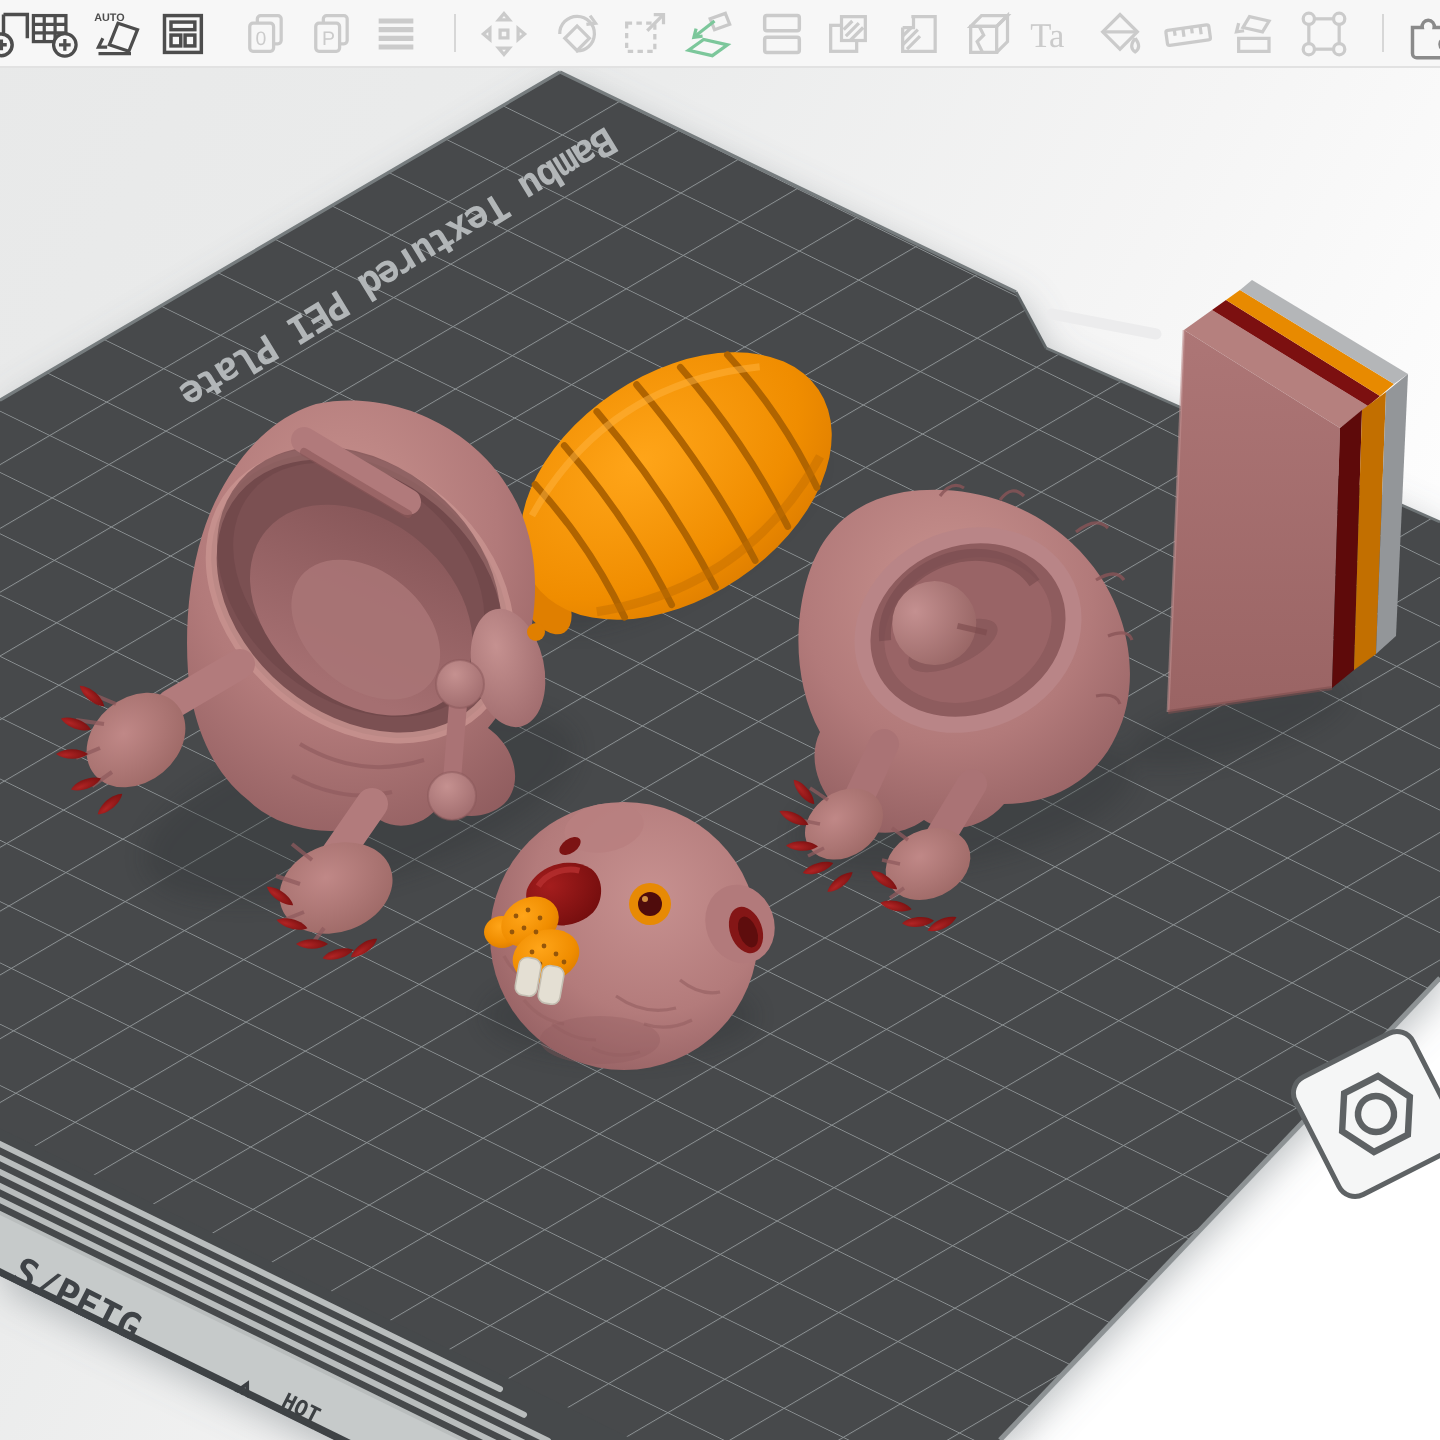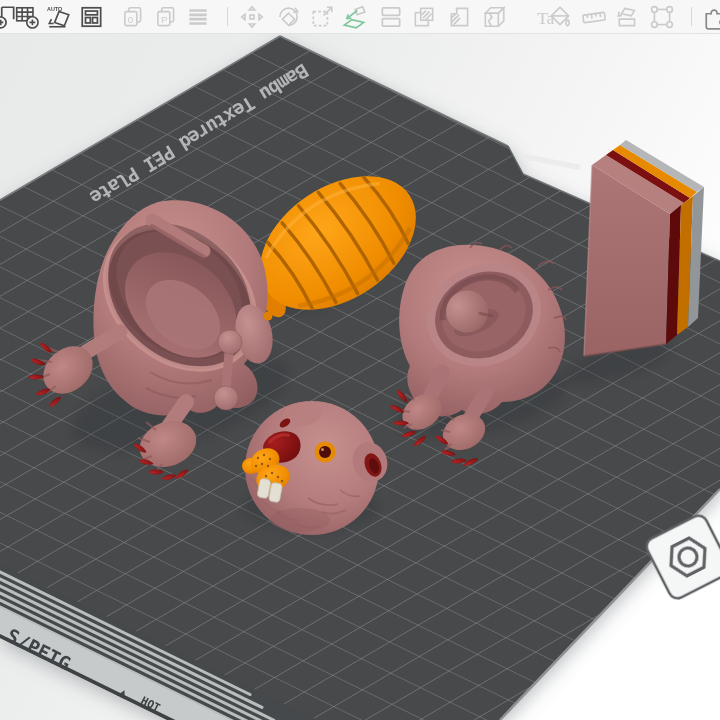--- a/index.html
+++ b/index.html
@@ -379,21 +379,21 @@
         </svg>
   </button>
   <button class="tb off" style="left:481px">
     <svg viewBox="0 0 24 24" fill="none" stroke="currentColor" stroke-width="1.5">
       <path d="M4,8.5 L9,3.5 L21,3.5 L16,8.5 Z"></path>
           <path d="M4,8.5 H16 V20.5 H4 Z"></path>
           <path d="M16,8.5 L21,3.5 V15.5 L16,20.5"></path>
       <path d="M8,8.5 L10,12.5 L7,15.5 L9.5,20.5"></path>
         </svg>
   </button>
-  <button class="tb off" style="left:535px">
+  <button class="tb off" style="left:513px">
     <svg viewBox="0 0 24 24">
       <text x="2" y="18" font-size="16" fill="currentColor" font-family="Liberation Serif,serif">Ta</text>
         </svg>
   </button>
   <button class="tb off" style="left:547px">
     <svg viewBox="0 0 24 24" fill="none" stroke="currentColor" stroke-width="1.5">
       <path d="M4,11 L12,3 L20,11 L12,19 Z"></path>
           <path d="M4,11 H20"></path>
       <path d="M19,14 q3.2,4.2 0,6.2 q-3.2,-2 0,-6.2"></path>
         </svg>

